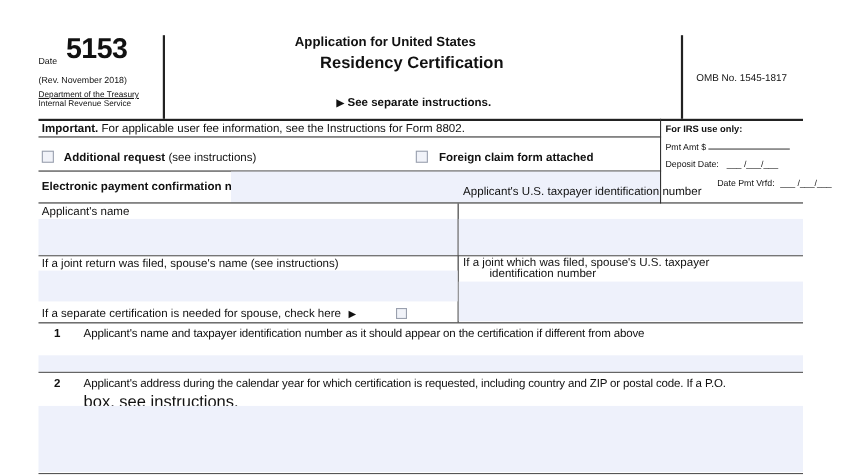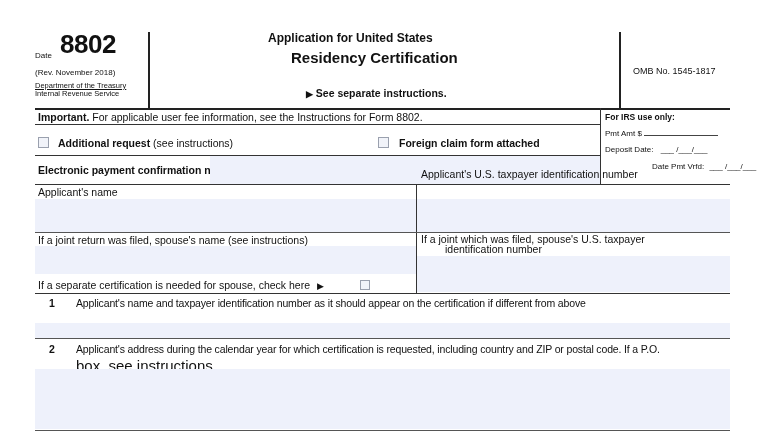--- a/index.html
+++ b/index.html
@@ -15,21 +15,21 @@
   .b { font-weight: bold; }
   .cb { position: absolute; width: 11px; height: 11px; border: 1px solid #9aa0ae; background: #f1f3f9; }
   .small { font-size: 8px; }
   .irs-line { display: inline-block; border-bottom: 1px solid #444; height: 8px; vertical-align: baseline; }
 </style>
 </head>
 <body>
 
 <div class="abs" style="left:35px;top:28px;width:695px;height:80px;">
   <div class="txt" style="left:0;top:23px;font-size:8px;">Date</div>
-  <div class="txt b" style="left:25px;top:1px;font-size:26px;letter-spacing:-0.5px;">8802</div>
+  <div class="txt b" style="left:25px;top:1px;font-size:26px;letter-spacing:-0.5px;">5153</div>
   <div class="txt" style="left:0;top:40px;font-size:8px;">(Rev. November 2018)</div>
   <div class="txt" style="left:0;top:54px;font-size:7.5px;line-height:8px;text-decoration:underline;">Department of the Treasury</div>
   <div class="txt" style="left:0;top:62px;font-size:7.5px;line-height:8px;">Internal Revenue Service</div>
 </div>
 <div class="vline thick" style="left:148px;top:32px;height:76px;"></div>
 
 <div class="txt b" style="left:268px;top:31px;font-size:12px;">Application for United States</div>
 <div class="txt b" style="left:291px;top:49px;font-size:15px;">Residency Certification</div>
 <div class="txt b" style="left:306px;top:87px;font-size:10.5px;">
   <span style="font-size:9px;">▶</span>

